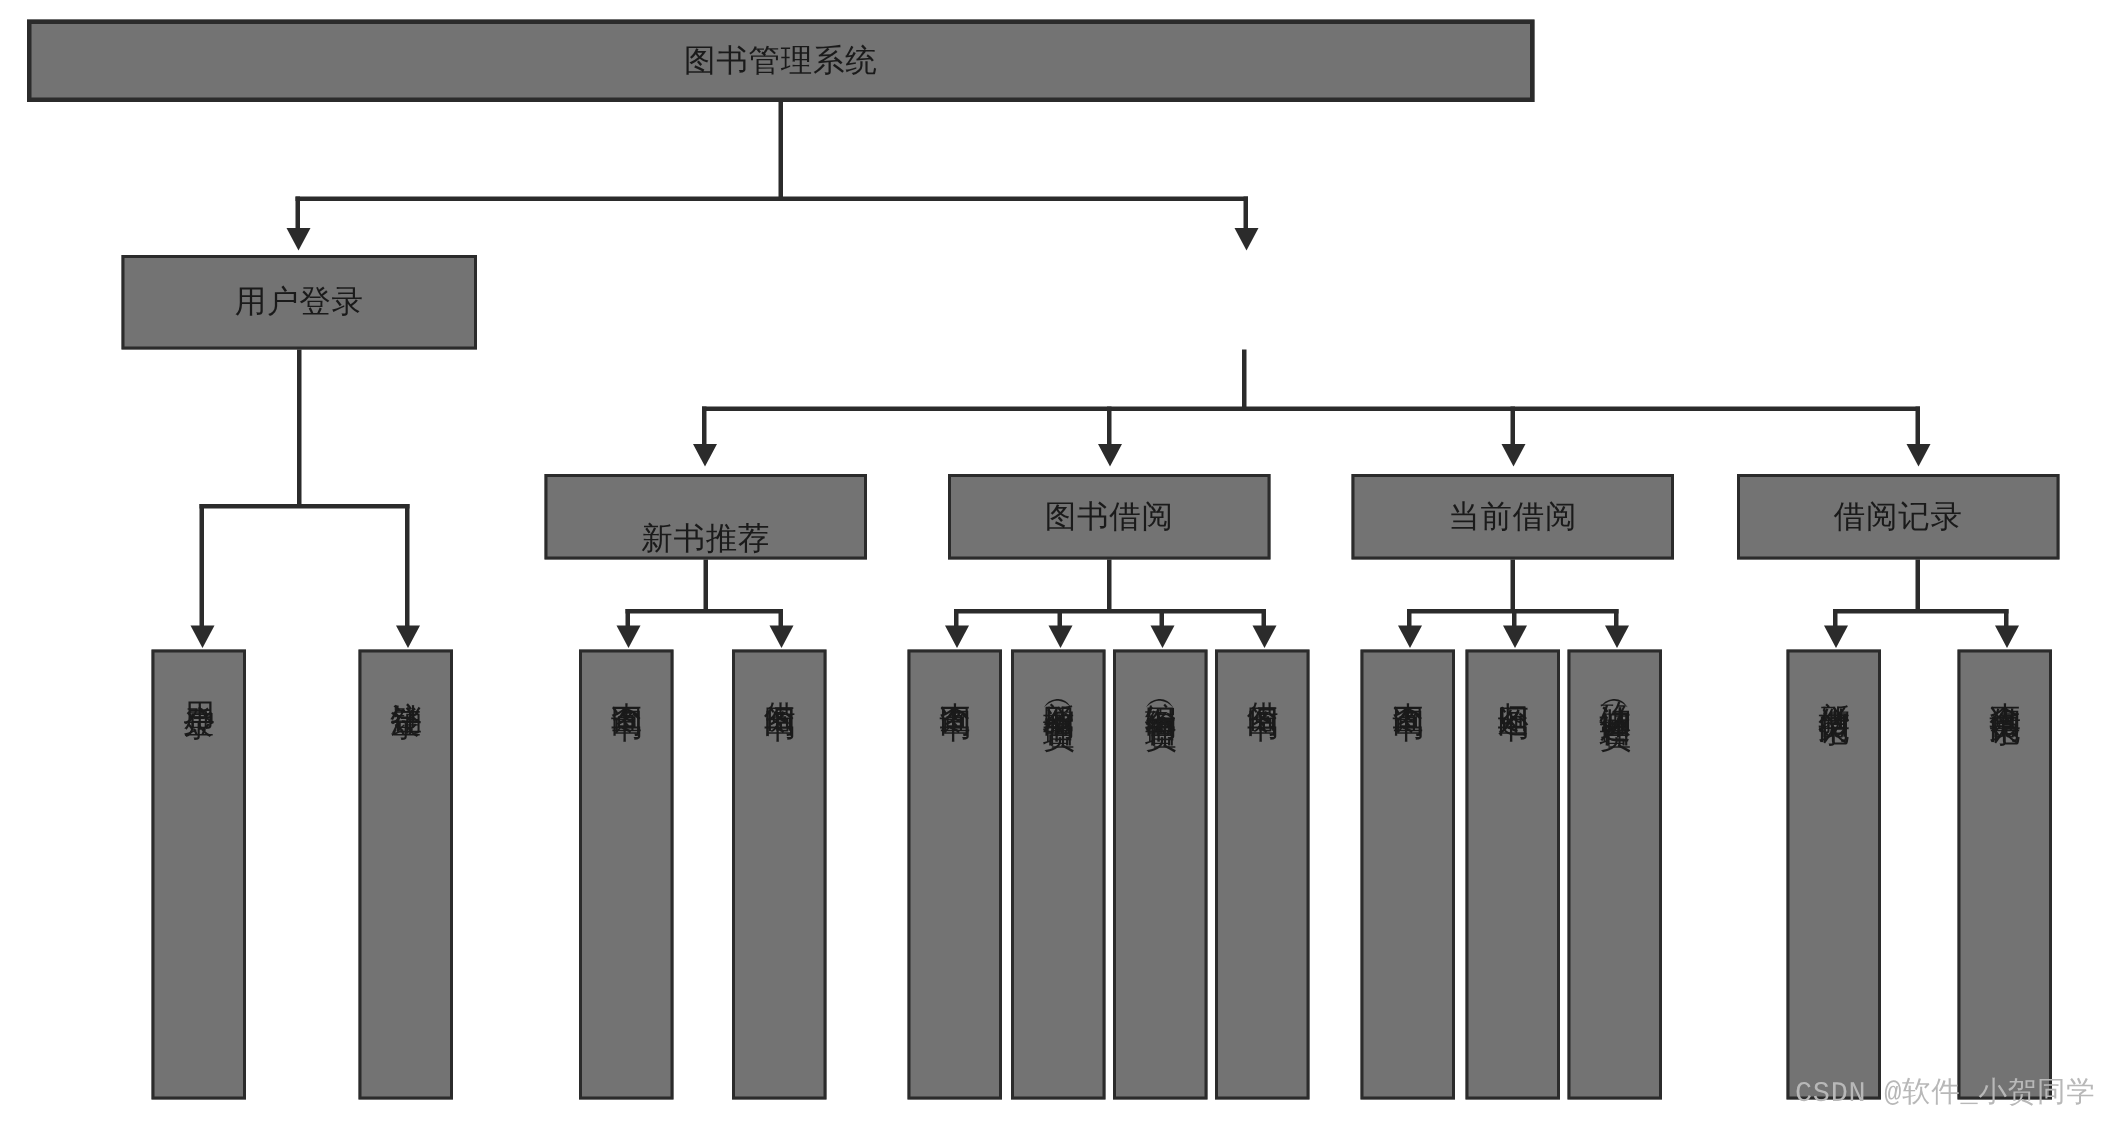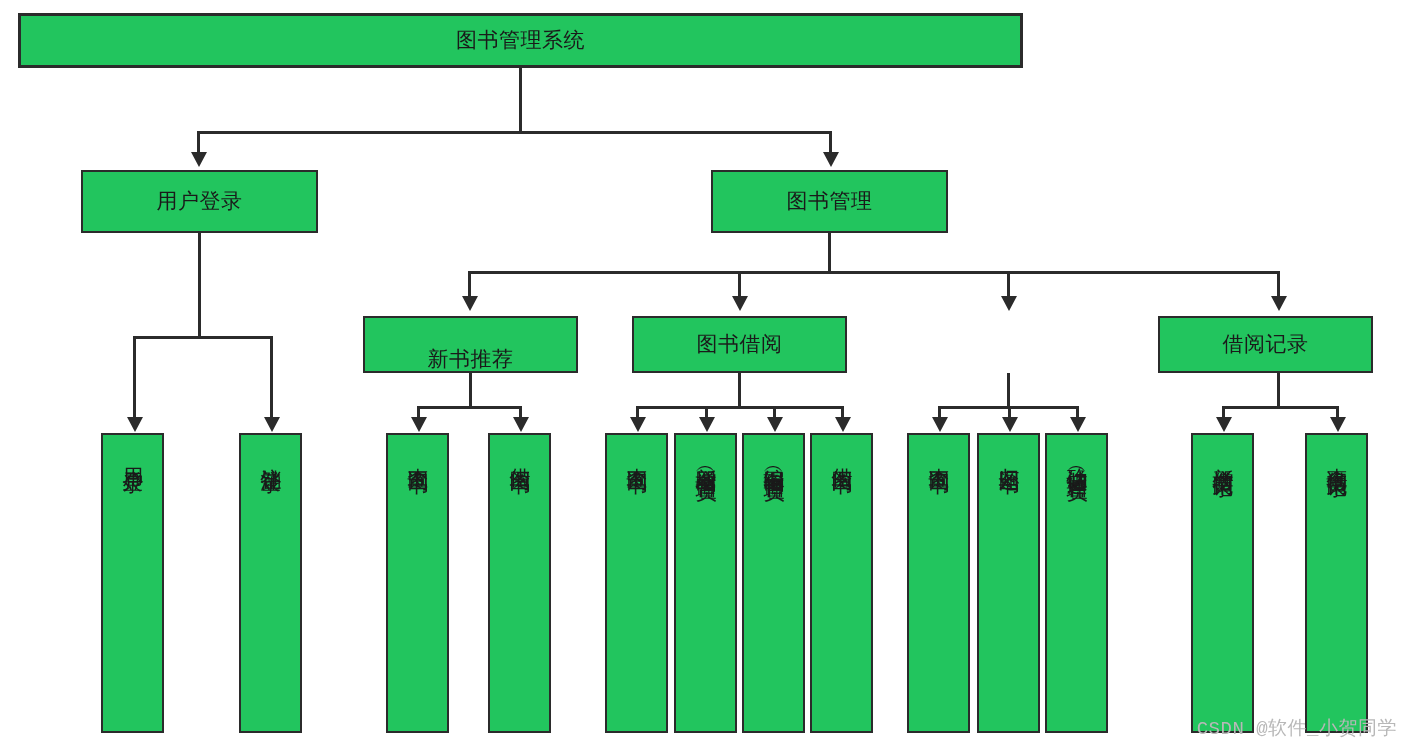--- a/index.html
+++ b/index.html
@@ -7,21 +7,21 @@
     width:1405px;height:747px;
     font-family:"DejaVu Sans","Liberation Sans",sans-serif;
     overflow:hidden;
     position:relative;
   }
   #diagram{position:absolute;left:0;top:0;width:1405px;height:747px;}
 
   .node{
     position:absolute;
     box-sizing:border-box;
-    background:#22c55e;
+    background:#737373;
     border:2.5px solid #2b2b2b;
     display:flex;
     align-items:center;
     justify-content:center;
     color:#1a1a1a;
   }
   .node.root{border-width:3px;}
   .node .lbl{
     font-size:21px;
     line-height:1.15;
@@ -82,23 +82,20 @@
   <div class="ln v" style="left:197px;top:131px;height:22px;"></div>
   <div class="arw" style="left:191px;top:152px;"></div>
 
   <div class="ln v" style="left:829px;top:131px;height:22px;"></div>
   <div class="arw" style="left:823px;top:152px;"></div>
 
   <div class="node" style="left:81px;top:170px;width:237px;height:63px;">
     <span class="lbl">用户登录</span>
   </div>
 
-  <div class="node" style="left:711px;top:170px;width:237px;height:63px;">
-    <span class="lbl">图书管理</span>
-  </div>
 
   <div class="ln v" style="left:198px;top:233px;height:104px;"></div>
   <div class="ln h" style="left:133px;top:336px;width:140px;"></div>
   <div class="ln v" style="left:133px;top:336px;height:82px;"></div>
   <div class="arw" style="left:127px;top:417px;"></div>
   <div class="ln v" style="left:270px;top:336px;height:82px;"></div>
   <div class="arw" style="left:264px;top:417px;"></div>
 
   <div class="ln v" style="left:828px;top:233px;height:40px;"></div>
   <div class="ln h" style="left:468px;top:271px;width:812px;"></div>
@@ -110,20 +107,23 @@
   <div class="arw" style="left:1001px;top:296px;"></div>
   <div class="ln v" style="left:1277px;top:271px;height:26px;"></div>
   <div class="arw" style="left:1271px;top:296px;"></div>
 
   <div class="node" style="left:363px;top:316px;width:215px;height:57px;align-items:flex-end;">
     <span class="lbl">新书推荐</span>
   </div>
   <div class="node" style="left:632px;top:316px;width:215px;height:57px;text-align:right;">
     <span class="lbl">图书借阅</span>
   </div>
+  <div class="node" style="left:901px;top:316px;width:215px;height:57px;">
+    <span class="lbl">当前借阅</span>
+  </div>
   <div class="node" style="left:1142px;top:316px;width:215px;height:57px;margin-left:16px;">
     <span class="lbl">借阅记录</span>
   </div>
 
   <div class="ln v" style="left:469px;top:373px;height:34px;"></div>
   <div class="ln h" style="left:417px;top:406px;width:105px;"></div>
   <div class="ln v" style="left:417px;top:406px;height:12px;"></div>
   <div class="arw" style="left:411px;top:417px;"></div>
   <div class="ln v" style="left:519px;top:406px;height:12px;"></div>
   <div class="arw" style="left:513px;top:417px;"></div>

